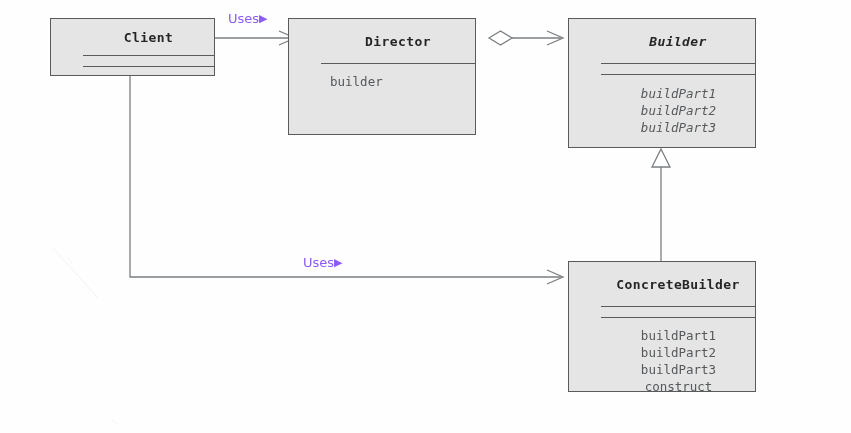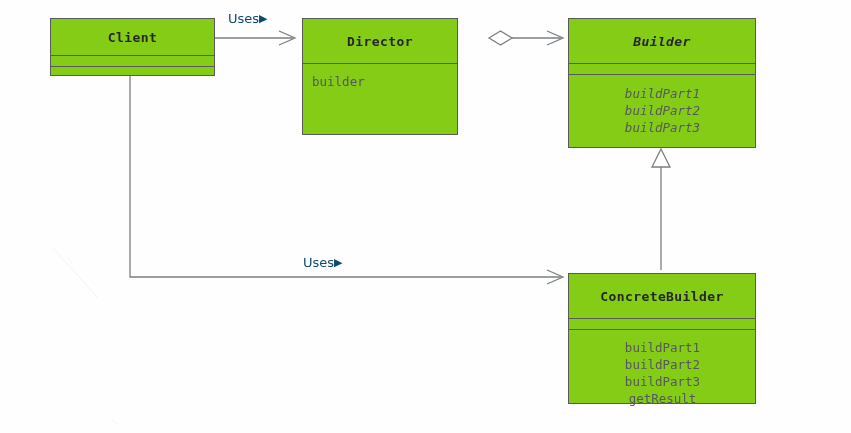--- a/index.html
+++ b/index.html
@@ -19,22 +19,23 @@
     position: absolute;
     left: 0;
     top: 0;
     width: 851px;
     height: 433px;
   }
   .uml-class {
     position: absolute;
     box-sizing: border-box;
     border: 1.4px solid #5a5a5a;
-    background: #84cc16;
+    background: #e5e5e5;
     z-index: 5;
+    padding-left: 32px;
   }
   .uml-compartment {
     box-sizing: border-box;
     width: 100%;
     position: relative;
     align-items: center;
   }
   .uml-compartment + .uml-compartment {
     border-top: 1.4px solid #5a5a5a;
   }
@@ -65,21 +66,21 @@
     line-height: 17px;
     white-space: nowrap;
   }
   .uml-member.abstract {
     font-style: italic;
   }
   .edge-label {
     position: absolute;
     font-family: "DejaVu Sans", "Liberation Sans", sans-serif;
     font-size: 13px;
-    color: #0c4a6e;
+    color: #8b5cf6;
     white-space: nowrap;
     z-index: 6;
     background: transparent;
   }
   .edge-label .arrow-glyph {
     font-size: 11px;
     vertical-align: 1px;
   }
   svg .lineart {
     stroke: #7b7f82;
@@ -131,51 +132,51 @@
 </svg>
 
 <div class="uml-class" style="left:50px; top:18px; width:165px; height:58px;">
   <div class="uml-compartment uml-name-compartment" style="height:36px;">
     <span class="uml-title">Client</span>
   </div>
   <div class="uml-compartment" style="height:11px;"></div>
   <div class="uml-compartment" style="height:11px;"></div>
 </div>
 
-<div class="uml-class" style="left:302px; top:18px; width:156px; height:117px;">
+<div class="uml-class" style="left:288px; top:18px; width:188px; height:117px;">
   <div class="uml-compartment uml-name-compartment" style="height:44px;">
     <span class="uml-title">Director</span>
   </div>
   <div class="uml-compartment uml-members" style="height:36px; display:flex; align-items:center;">
     <div class="uml-member">builder</div>
   </div>
 </div>
 
 <div class="uml-class" style="left:568px; top:18px; width:188px; height:130px;">
   <div class="uml-compartment uml-name-compartment" style="height:44px;">
     <span class="uml-title abstract">Builder</span>
   </div>
   <div class="uml-compartment" style="height:11px;"></div>
   <div class="uml-compartment uml-members" style="height:72px; display:flex; flex-direction:column; justify-content:center;">
     <div class="uml-member abstract">buildPart1</div>
     <div class="uml-member abstract">buildPart2</div>
     <div class="uml-member abstract">buildPart3</div>
   </div>
 </div>
 
-<div class="uml-class" style="left:568px; top:261px; width:188px; height:131px;margin-top:12px;">
+<div class="uml-class" style="left:568px; top:261px; width:188px; height:131px;">
   <div class="uml-compartment uml-name-compartment" style="height:44px;">
     <span class="uml-title">ConcreteBuilder</span>
   </div>
   <div class="uml-compartment" style="height:11px;"></div>
   <div class="uml-compartment uml-members" style="height:86px; display:flex; flex-direction:column; justify-content:center;">
     <div class="uml-member">buildPart1</div>
     <div class="uml-member">buildPart2</div>
     <div class="uml-member">buildPart3</div>
-    <div class="uml-member">getResult</div>
+    <div class="uml-member">construct</div>
   </div>
 </div>
 
 <div class="edge-label" style="left:228px; top:11px;">
   <span>Uses</span><span class="arrow-glyph">▶</span>
 </div>
 
 <div class="edge-label" style="left:303px; top:255px;">
   <span>Uses</span><span class="arrow-glyph">▶</span>
 </div>

